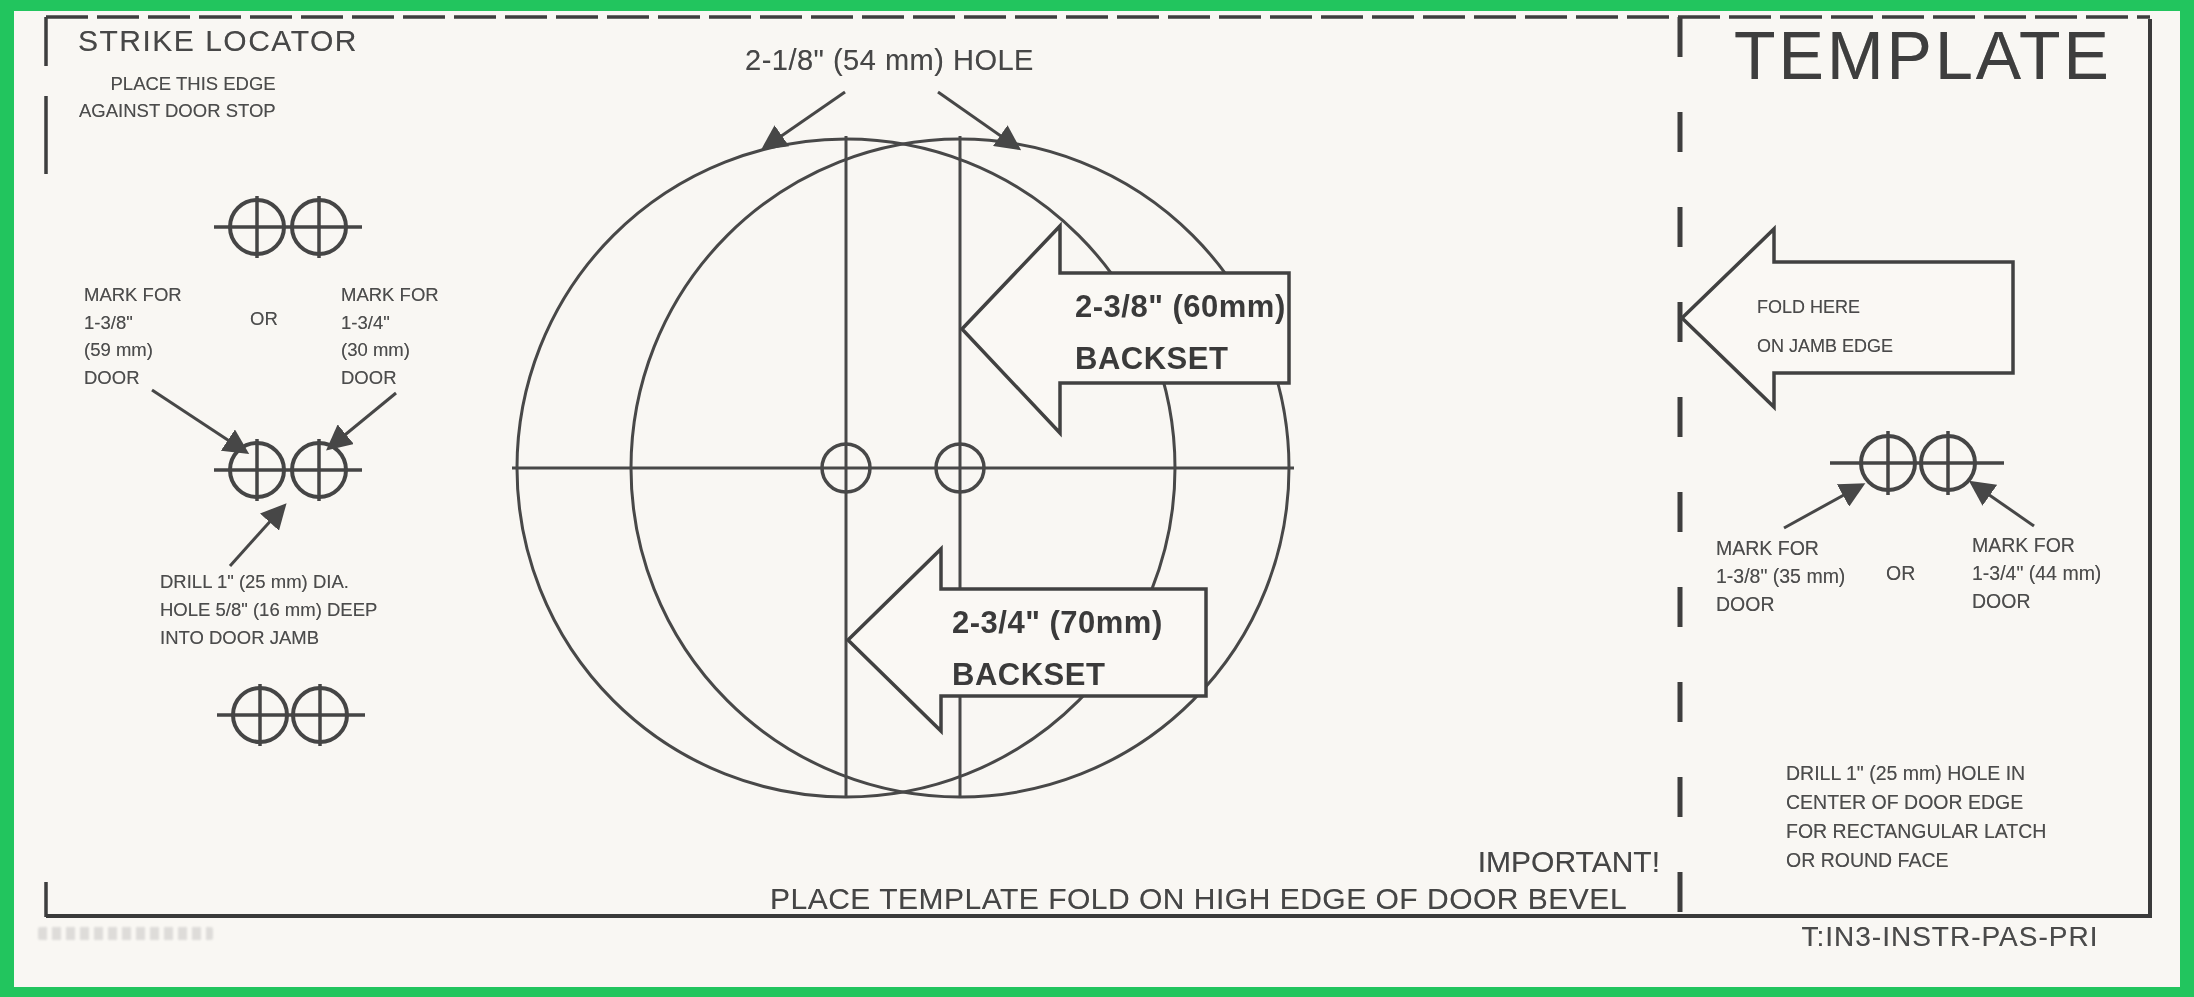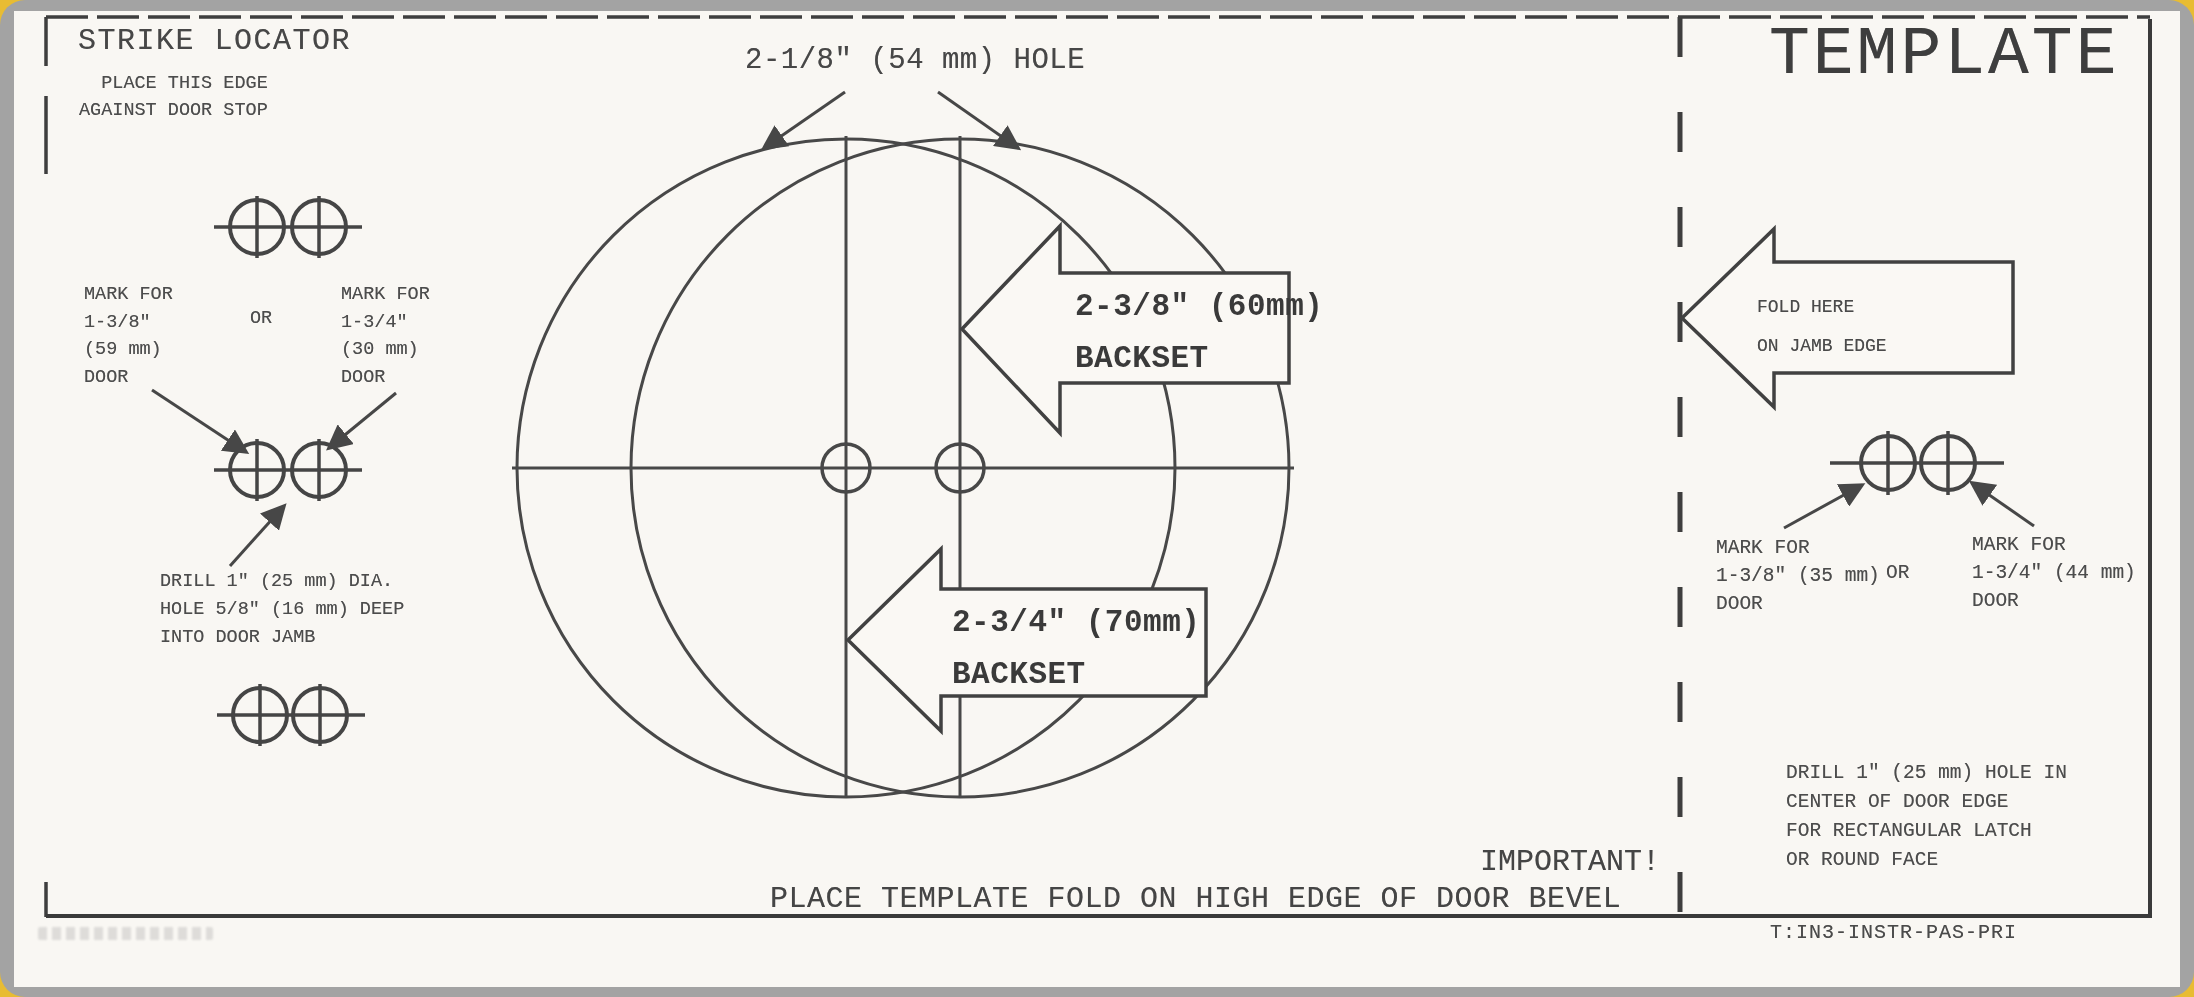--- a/index.html
+++ b/index.html
@@ -1,43 +1,43 @@
 <!DOCTYPE html>
 <html><head>
 <meta charset="utf-8">
 <style>
   html,body{margin:0;padding:0;background:#e8bc33;}
-  .canvas{position:relative;width:2194px;height:997px;background:#a3a3a3;overflow:hidden;
-          font-family:Liberation Mono, monospace;border-radius:25px;}
+  .canvas{position:relative;width:2194px;height:997px;background:#22c55e;overflow:hidden;
+          font-family:Liberation Sans, sans-serif;}
   .paper{position:absolute;left:14px;top:11px;right:14px;bottom:10px;background:#f9f7f3;}
   .layer{position:absolute;left:0;top:0;width:2194px;height:997px;}
   .t{position:absolute;white-space:nowrap;color:#4c4c4c;}
   .scan{text-shadow:0 0 .6px rgba(90,90,90,.55);}
   .strike-title{left:78px;top:24px;font-size:30px;letter-spacing:1.5px;color:#474747;}
   .edge-note{left:79px;top:70px;font-size:18.5px;line-height:27px;text-align:right;}
   .mark-col{font-size:18.5px;line-height:27.5px;}
   .mc-l{left:84px;top:281px;}
   .mc-or{left:250px;top:308px;font-size:18.5px;}
   .mc-r{left:341px;top:281px;}
   .drill-left{left:160px;top:568px;font-size:18.5px;line-height:28px;}
   .hole-label{left:745px;top:44px;font-size:29px;letter-spacing:.5px;color:#474747;}
   .bk{font-size:31px;line-height:52px;font-weight:700;color:#3a3a3a;letter-spacing:.5px;}
   .bk60{left:1075px;top:281px;}
   .bk70{left:952px;top:597px;}
   .important{left:1240px;top:845px;width:420px;text-align:right;font-size:30px;color:#454545;}
   .place-note{left:770px;top:882px;font-size:30px;color:#454545;letter-spacing:.5px;}
-  .tpl-title{left:1734px;top:16px;font-size:68px;letter-spacing:3px;color:#3e3e3e;margin-left:35px;}
+  .tpl-title{left:1734px;top:16px;font-size:68px;letter-spacing:3px;color:#3e3e3e;}
   .tpl-sub{left:1734px;top:94px;font-size:27.5px;letter-spacing:1.5px;color:#444;}
   .fold-txt{left:1757px;top:288px;font-size:18px;line-height:39px;color:#4a4a4a;}
   .rmc-l{left:1716px;top:534px;}
   .rmc-or{left:1886px;top:562px;font-size:19.5px;}
   .rmc-r{left:1972px;top:531px;}
   .rmark{font-size:19.5px;line-height:28px;}
   .rdrill{left:1786px;top:759px;font-size:19.5px;line-height:29px;}
-  .part-code{left:1770px;top:921px;width:360px;text-align:left;font-size:20px;letter-spacing:1px;color:#4a4a4a;}
+  .part-code{left:1770px;top:921px;width:360px;text-align:center;font-size:28px;letter-spacing:1px;color:#4a4a4a;}
   .watermark{position:absolute;left:38px;top:927px;width:175px;height:13px;opacity:.28;
              filter:blur(1.1px);border-radius:2px;
              background:repeating-linear-gradient(90deg,#9a9a9a 0 9px,transparent 9px 14px);}
 </style>
 </head>
 <body>
 
 <div class="canvas">
   <div class="paper"></div>
 

